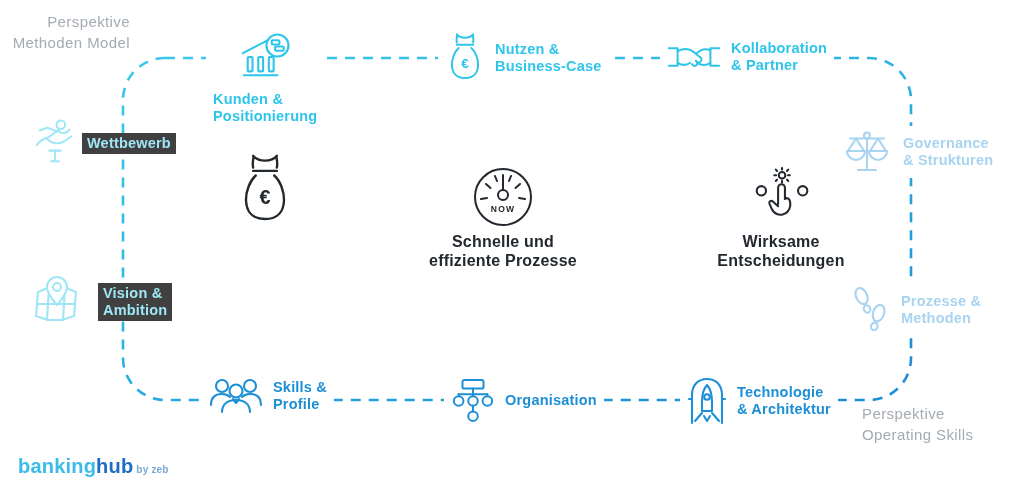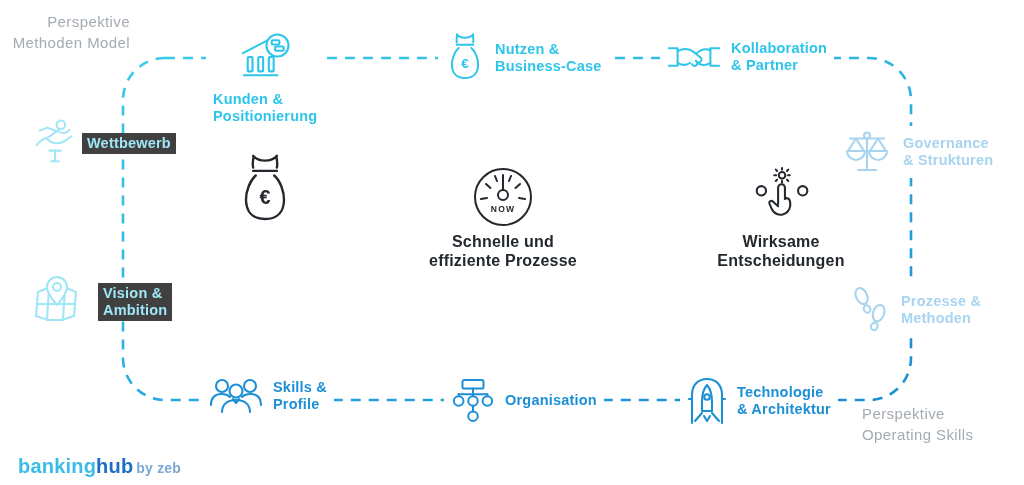--- a/index.html
+++ b/index.html
@@ -26,21 +26,21 @@
   .cornerlbl span{display:block;}
   
   .citem{position:absolute;width:216px;text-align:center;color:#23282e;top:148px;}
   .citem .iconwrap{height:80px;display:flex;align-items:flex-end;justify-content:center;margin-bottom:5px;}
   .citem .clbl{font-weight:bold;font-size:16px;line-height:1.16;letter-spacing:.2px;}
   .citem .clbl span{display:block;}
   
   .logo{position:absolute;left:18px;top:455px;font-weight:bold;font-size:20px;letter-spacing:.2px;white-space:nowrap;}
   .logo .p1{color:#3bbce8;}
   .logo .p2{color:#1f6dc2;}
-  .logo .by{font-size:14px;color:#7aa9d6;font-weight:bold;margin-left:3px;}
+  .logo .by{font-size:10px;color:#7aa9d6;font-weight:bold;margin-left:3px;}
 </style>
 </head>
 <body>
 
 <div class="canvas">
 
   <svg class="border-svg" width="1024" height="485">
     <defs>
       <linearGradient id="bg" x1="0%" y1="0%" x2="80%" y2="100%">
         <stop offset="0%" stop-color="#3ac9ec"></stop>

